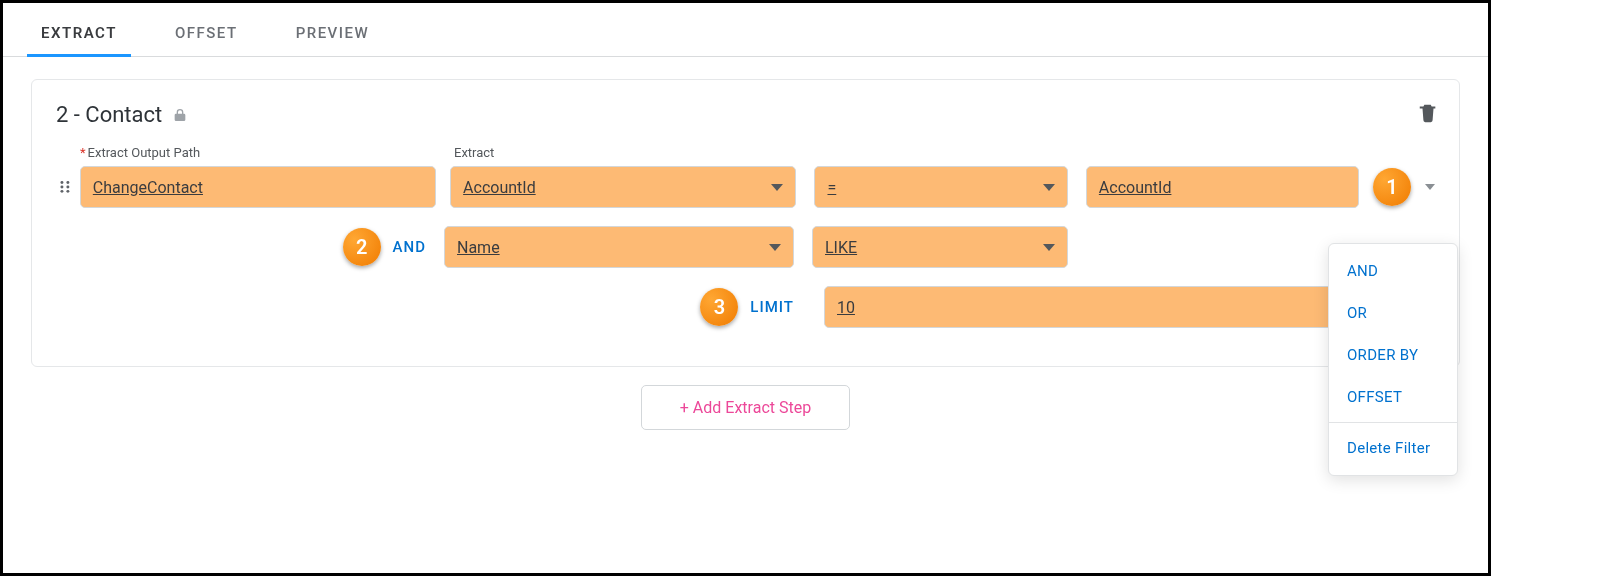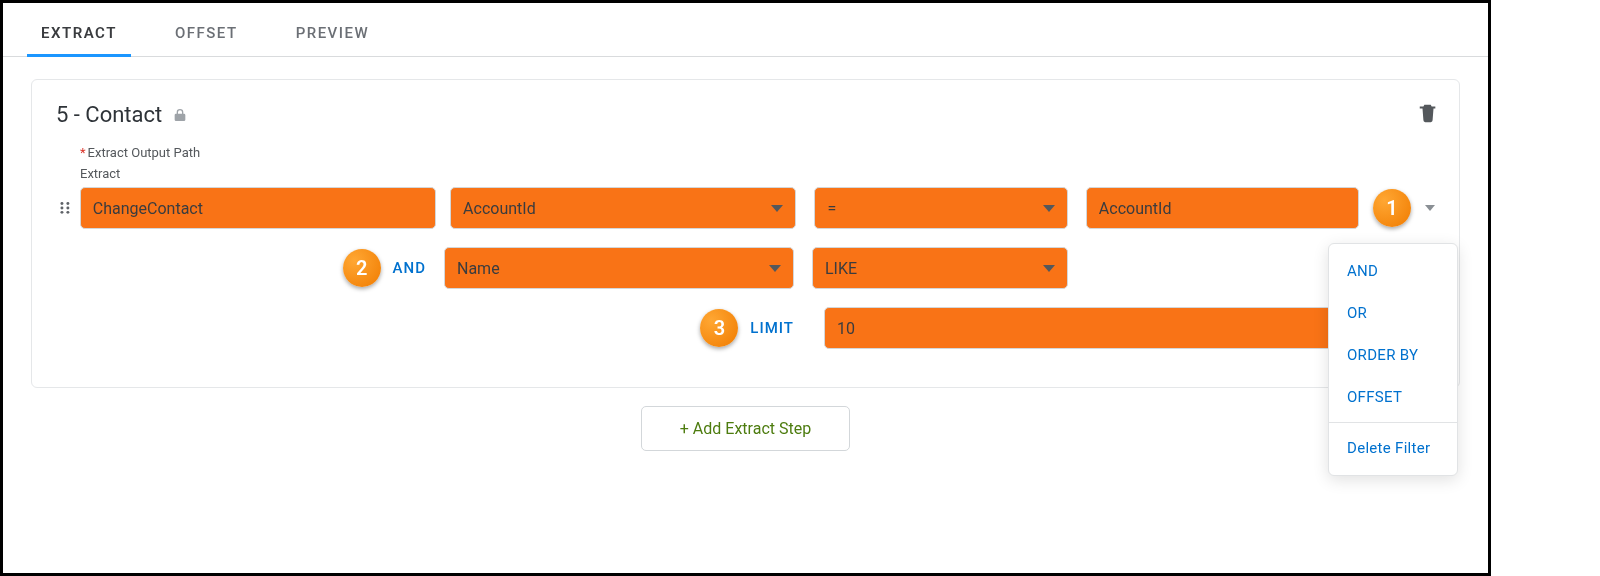--- a/index.html
+++ b/index.html
@@ -14,52 +14,52 @@
   .lock-icon { width: 16px; height: 16px; fill: #9ea3a8; }
   .delete-step { position: absolute; top: 22px; right: 20px; width: 22px; height: 22px; fill: #54585c; cursor: pointer; }
   .row { display: flex; align-items: center; margin-bottom: 18px; }
   .drag-handle { width: 18px; margin-right: 6px; fill: #5f6368; cursor: grab; }
   .col-path { width: 360px; margin-right: 14px; }
   .col-field { width: 350px; margin-right: 18px; }
   .col-op { width: 256px; margin-right: 18px; }
   .col-val { width: 276px; }
   .label { font-size: 13px; color: #54585c; margin-bottom: 6px; display: block; }
   .label .req { color: #d93025; margin-right: 2px; }
-  .input, .select { width: 100%; height: 42px; border: 1px solid #d3d7da; border-radius: 5px; padding: 0 12px; font-size: 16px; color: #3a3c3f; background: #f97316; display: flex; align-items: center; justify-content: space-between; }
+  .input, .select { width: 100%; height: 42px; border: 1px solid #d3d7da; border-radius: 5px; padding: 0 12px; font-size: 16px; color: #3a3c3f; background: #fdba74; display: flex; align-items: center; justify-content: space-between; text-decoration: underline; }
   .select { cursor: pointer; }
   .caret { width: 0; height: 0; border-left: 6px solid transparent; border-right: 6px solid transparent; border-top: 7px solid #54585c; }
   .row-actions { margin-left: 14px; display: flex; align-items: center; position: relative; }
   .small-caret { width: 0; height: 0; border-left: 5px solid transparent; border-right: 5px solid transparent; border-top: 6px solid #8a8f94; cursor: pointer; }
   .callout { width: 38px; height: 38px; border-radius: 50%; background: radial-gradient(circle at 30% 30%, #ffa733, #f07b00); color: #fff; font-size: 20px; font-weight: 600; display: flex; align-items: center; justify-content: center; box-shadow: 0 2px 4px rgba(0,0,0,0.35); position: relative; z-index: 10; }
   .op-label { font-size: 15px; font-weight: 500; letter-spacing: 1px; color: #0071ce; margin-left: 12px; margin-right: 18px; }
   .row2-spacer-left { width: 388px; display: flex; justify-content: flex-end; align-items: center; }
   .row3-spacer-left { width: 756px; display: flex; justify-content: flex-end; align-items: center; }
   .limit-input { flex: 1; margin-right: 40px; padding-left: 12px; }
   .add-step { margin-top: 18px; display: flex; justify-content: center; }
-  .add-step-btn { border: 1px solid #d3d7da; border-radius: 5px; padding: 12px 38px; font-size: 16px; color: #4d7c0f; background: #fff; cursor: pointer; }
+  .add-step-btn { border: 1px solid #d3d7da; border-radius: 5px; padding: 12px 38px; font-size: 16px; color: #ec4899; background: #fff; cursor: pointer; }
   .dropdown-menu { position: absolute; top: 240px; right: 30px; width: 130px; background: #fff; border: 1px solid #e1e3e5; border-radius: 6px; box-shadow: 0 4px 16px rgba(0,0,0,0.12); z-index: 5; padding: 6px 0; }
   .dropdown-item { padding: 12px 18px; font-size: 15px; color: #0071ce; cursor: pointer; letter-spacing: 0.3px; }
   .dropdown-divider { height: 1px; background: #e1e3e5; margin: 4px 0; }
-  .labels-row { display: flex; margin-left: 24px; flex-direction: column; }
+  .labels-row { display: flex; margin-left: 24px; }
 </style>
 </head>
 <body>
 
 <div class="frame">
 
   <div class="tabs">
     <div class="tab active">EXTRACT</div>
     <div class="tab">OFFSET</div>
     <div class="tab">PREVIEW</div>
   </div>
 
   <div class="panel">
 
     <div class="step-header">
-      <span>5 - Contact</span>
+      <span>2 - Contact</span>
       <svg class="lock-icon" viewBox="0 0 24 24">
           <path d="M17 10V8a5 5 0 0 0-10 0v2H6a2 2 0 0 0-2 2v7a2 2 0 0 0 2 2h12a2 2 0 0 0 2-2v-7a2 2 0 0 0-2-2h-1zM9 8a3 3 0 1 1 6 0v2H9V8z"></path>
         </svg>
     </div>
 
     <svg class="delete-step" viewBox="0 0 24 24">
         <path d="M6 7h12l-1 13a2 2 0 0 1-2 2H9a2 2 0 0 1-2-2L6 7zm3-4h6l1 2h4v2H3V5h4l1-2z"></path>
       </svg>
 
     <div class="labels-row">

